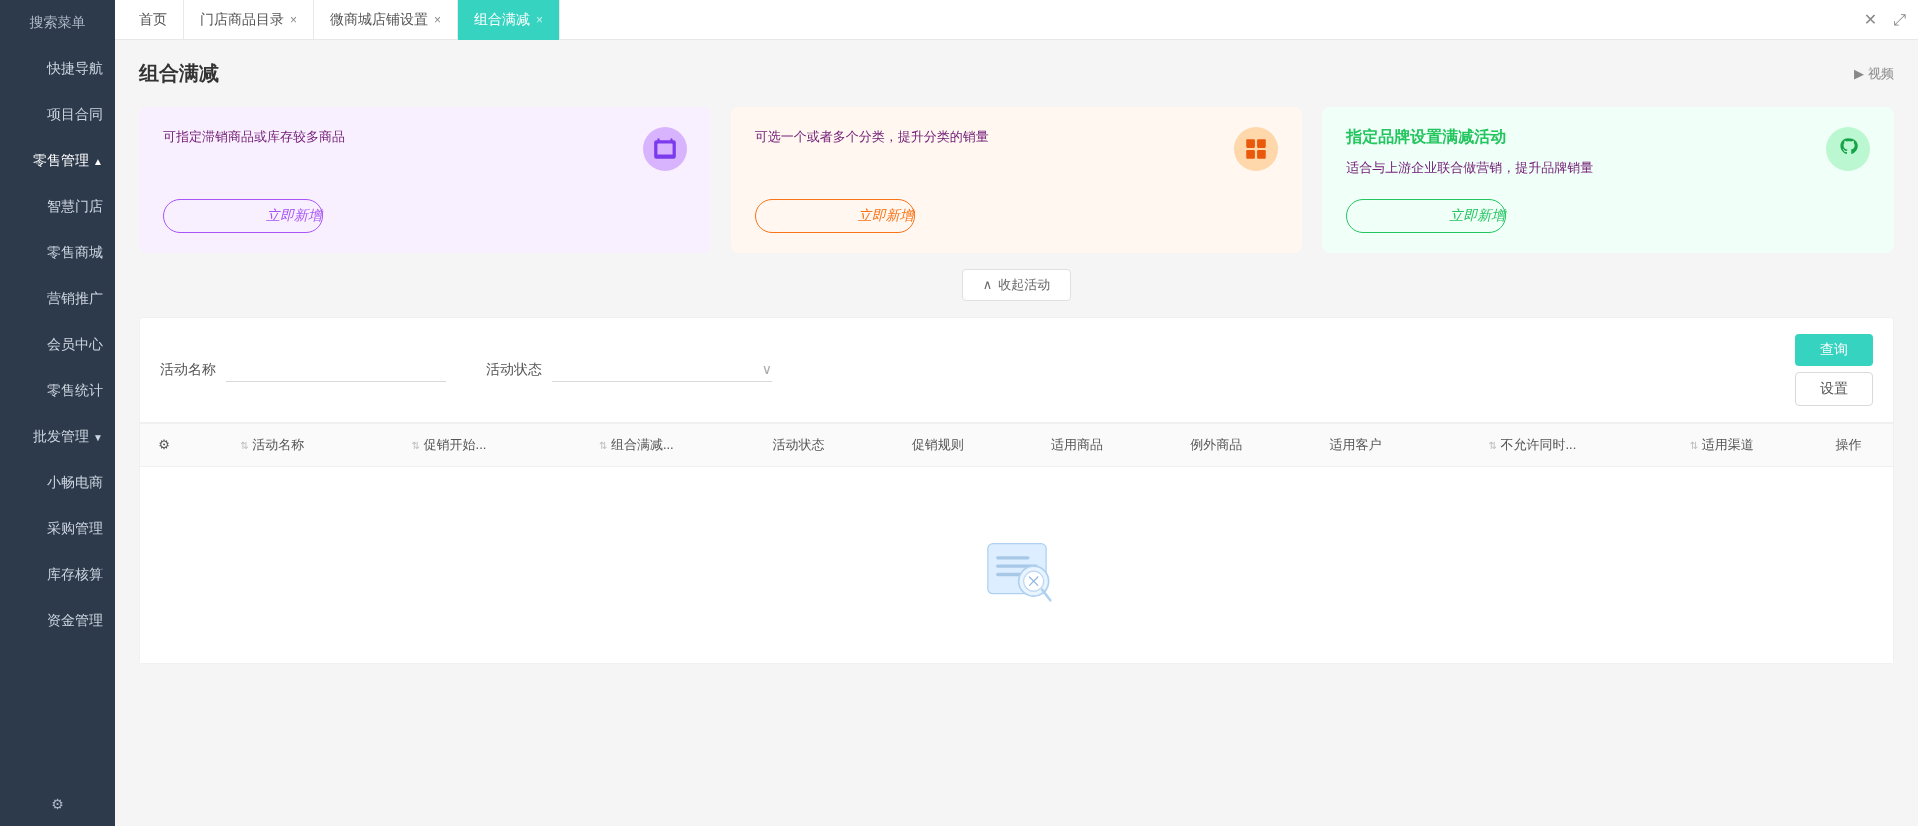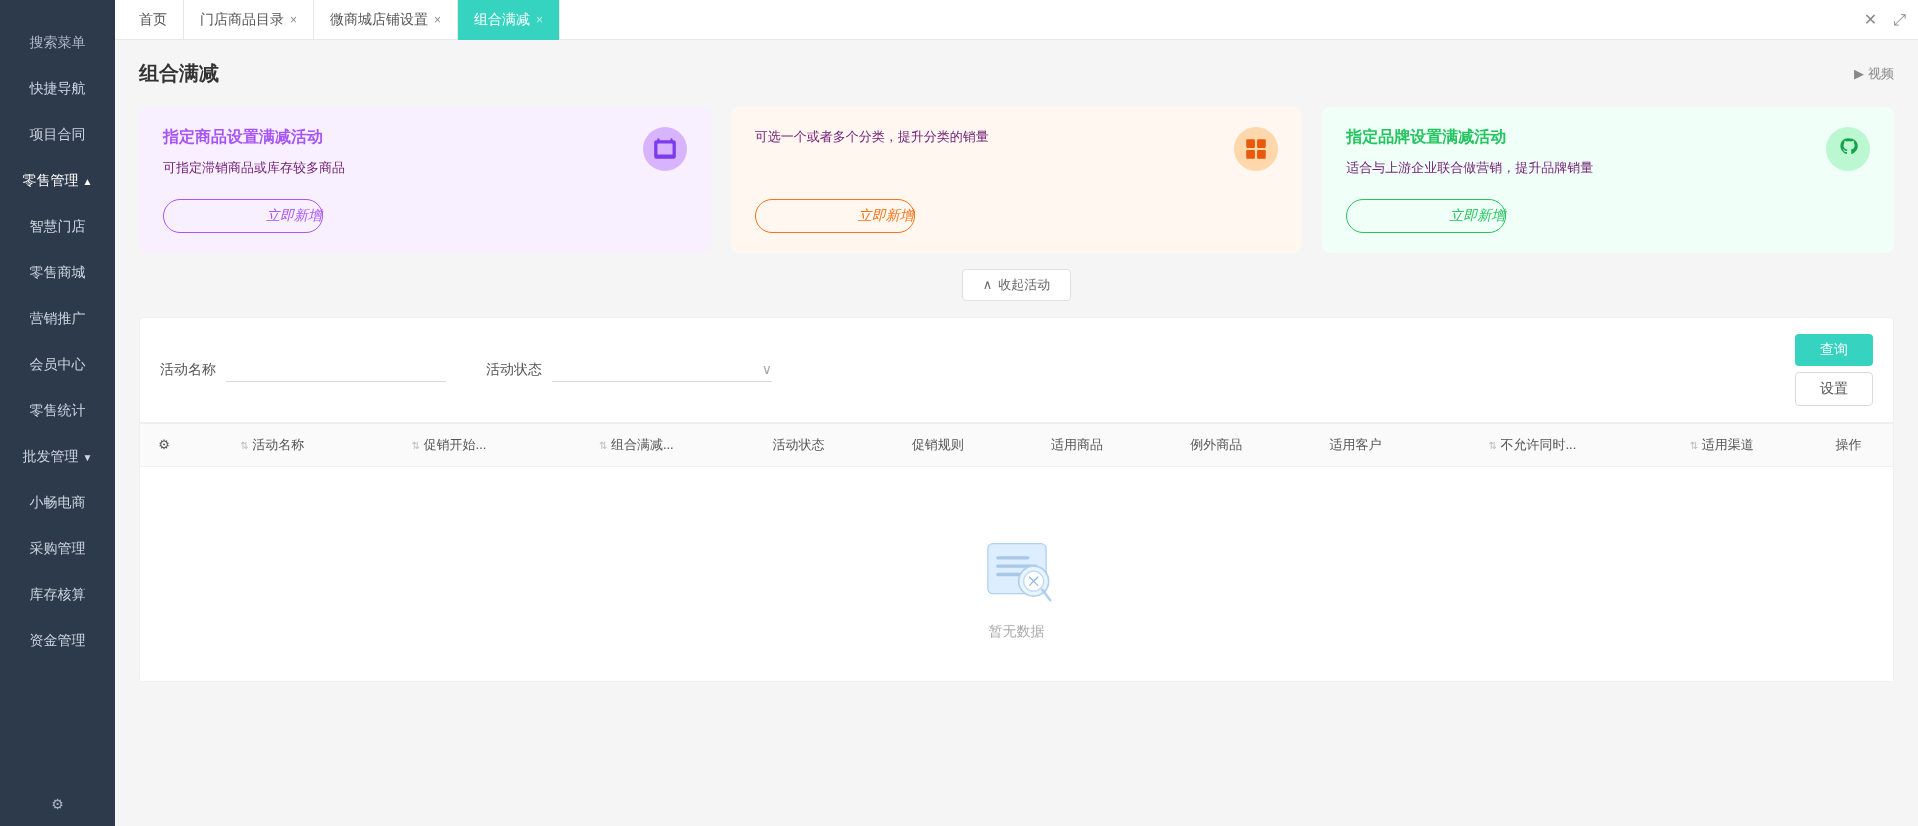--- a/index.html
+++ b/index.html
@@ -14,31 +14,30 @@
       flex-direction: column;
       flex-shrink: 0;
       height: 100%;
     }
     .sidebar-search {
       padding: 14px 12px;
       font-size: 14px;
       color: #adb8c6;
       cursor: pointer;
       text-align: center;
-      margin-top: 20px;
     }
     .sidebar-item {
       padding: 14px 12px;
       font-size: 14px;
       color: #cdd5e0;
       cursor: pointer;
       text-align: center;
       display: flex;
       align-items: center;
-      justify-content: center;
+      justify-content: flex-end;
       gap: 4px;
     }
     .sidebar-item.active { color: #fff; }
     .sidebar-item .arrow { font-size: 10px; }
     .sidebar-bottom {
       margin-top: auto;
       padding: 14px 12px;
       text-align: center;
       cursor: pointer;
       color: #adb8c6;
@@ -398,21 +397,20 @@
     </div>
 
     <div class="cards-row">
 
       <div class="card card-purple">
         <div class="card-icon">
           <svg width="26" height="26" viewBox="0 0 24 24" fill="#7c3aed">
             <path d="M6 2a1 1 0 0 0-1 1v1H4a2 2 0 0 0-2 2v13a2 2 0 0 0 2 2h16a2 2 0 0 0 2-2V6a2 2 0 0 0-2-2h-1V3a1 1 0 0 0-2 0v1H7V3a1 1 0 0 0-1-1zm0 5h12a1 1 0 0 1 1 1v9H5V8a1 1 0 0 1 1-1z"></path>
           </svg>
         </div>
-        <div class="card-title">指定商品设置满减活动</div>
         <div class="card-desc">可指定滞销商品或库存较多商品</div>
         <button class="card-btn">立即新增</button>
       </div>
 
       <div class="card card-orange">
         <div class="card-icon" style="background:#fed7aa; color:#ea580c;">
           <svg width="26" height="26" viewBox="0 0 24 24" fill="#ea580c">
             <rect x="3" y="3" width="8" height="8" rx="1"></rect>
             <rect x="13" y="3" width="8" height="8" rx="1"></rect>
             <rect x="3" y="13" width="8" height="8" rx="1"></rect>
@@ -526,20 +524,19 @@
 
               <circle cx="80" cy="65" r="18" fill="#e8f4ff" stroke="#b0d0f0" stroke-width="2"></circle>
               <circle cx="80" cy="65" r="12" fill="#fff" stroke="#c0d8f0" stroke-width="1.5"></circle>
 
               <line x1="90" y1="75" x2="100" y2="88" stroke="#b0d0f0" stroke-width="3" stroke-linecap="round"></line>
 
               <line x1="75" y1="60" x2="85" y2="70" stroke="#90b8e0" stroke-width="1.5" stroke-linecap="round"></line>
               <line x1="85" y1="60" x2="75" y2="70" stroke="#90b8e0" stroke-width="1.5" stroke-linecap="round"></line>
             </svg>
           </div>
-          <div class="empty-text">暂无数据</div>
         </div>
 
       </div>
     </div>
 
   </div>
 </div>
 
 </body></html>

